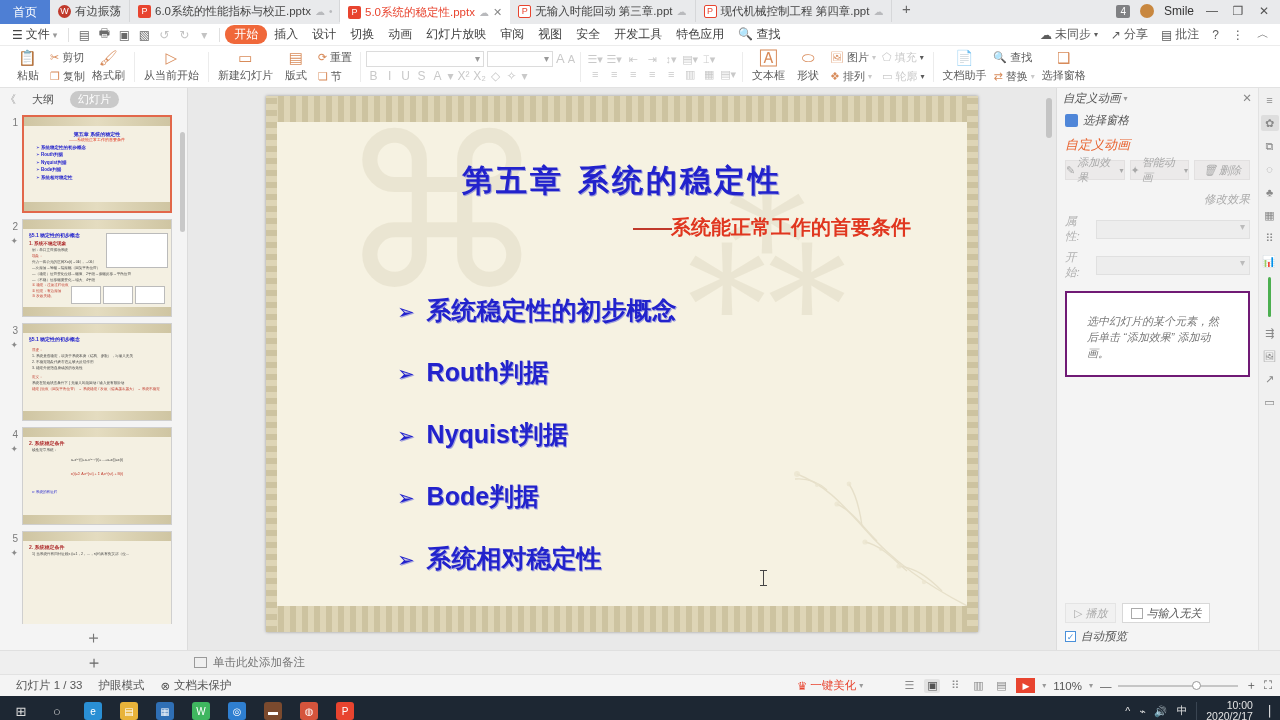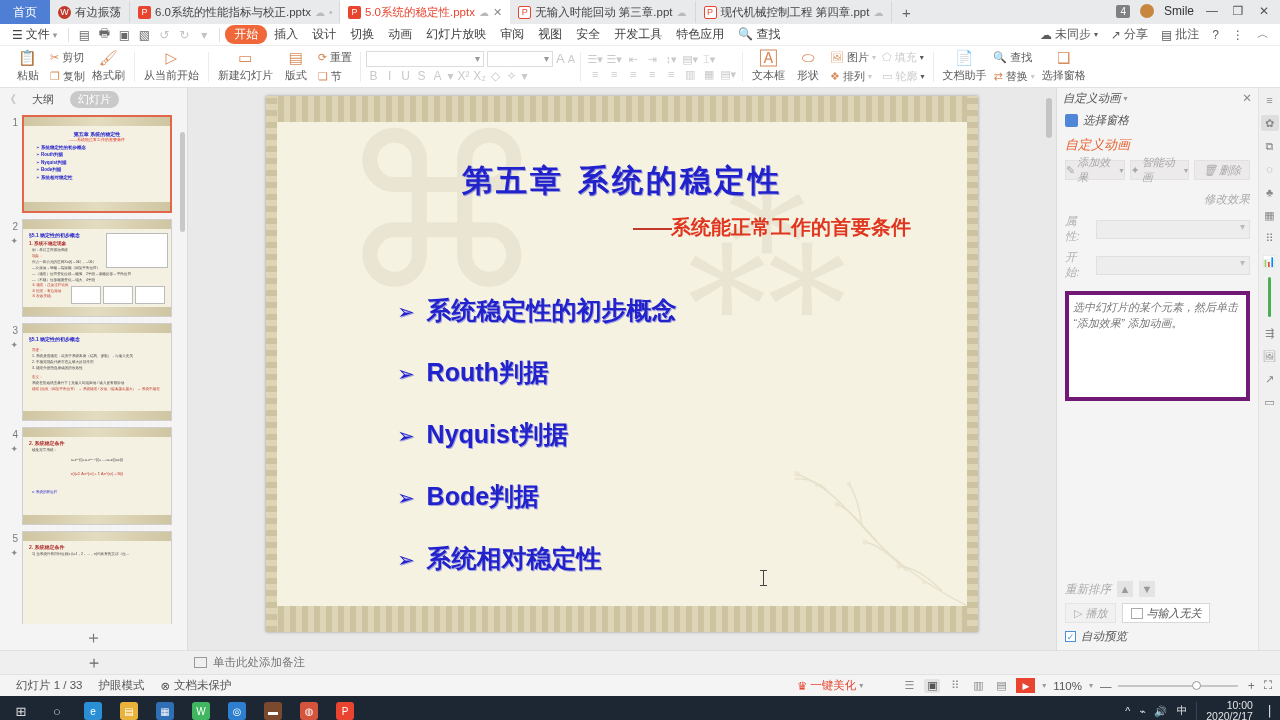--- a/index.html
+++ b/index.html
@@ -1,20 +1,20 @@
 <!DOCTYPE html>
 <html><head>
 <meta charset="utf-8">
 <style>
   * { box-sizing: border-box; margin:0; padding:0; }
   html,body { width:1280px; height:720px; overflow:hidden; }
   body { font-family:"Liberation Sans","DejaVu Sans",sans-serif; font-size:12px; color:#333; background:#f2f2f2; }
 
   
-  .tabbar { height:24px; background:#e9eaec; display:flex; align-items:center; position:relative; }
+  .tabbar { height:24px; background:#e9eaec; display:flex; align-items:flex-start; position:relative; }
   .home-tab { width:50px; height:24px; background:#4e7fd4; color:#fff; font-size:12px;
               display:flex; align-items:center; justify-content:center; }
   .tab { height:22px; display:flex; align-items:center; gap:4px; padding:0 8px; font-size:11.5px;
          color:#444; border-right:1px solid #d6d7d9; max-width:210px; white-space:nowrap; }
   .tab.tpl { color:#444; }
   .tab.active { background:#fff; height:24px; color:#e8442f; border-right:none; }
   .tab .doticon { width:13px; height:13px; border-radius:2px; background:#e8442f; color:#fff;
                   font-size:9px; line-height:13px; text-align:center; flex:none; }
   .tab .doticon.ppt2 { background:#fff; color:#e8442f; border:1px solid #e8442f; line-height:11px;}
   .tab .wpsicon { width:13px; height:13px; border-radius:50%; background:#c0392b; color:#fff;
@@ -119,21 +119,21 @@
   .rp-title { padding:3px 8px 6px; color:#e8622e; font-size:13px; }
   .rp-btnrow { display:flex; gap:5px; padding:0 8px 10px; }
   .rbtn { flex:1; height:20px; background:#eceaea; color:#a9a9a9; font-size:11px;
           display:flex; align-items:center; justify-content:center; gap:2px; border:1px solid #e2e0e0;}
   .rbtn.del { flex:0 0 56px; }
   .rp-sec { padding:2px 8px 4px; color:#aaa; font-size:11.5px;text-align:right; }
   .frow { display:flex; align-items:center; gap:5px; padding:3px 8px; }
   .frow label { width:26px; color:#b0b0b0; font-size:11.5px;}
   .fsel { flex:1; height:19px; background:#ededed; border:1px solid #e0e0e0; position:relative;}
   .fsel:after{content:"▾";position:absolute;right:4px;top:0px;color:#bbb;font-size:10px;}
-  .hintbox { margin:8px 8px 0; height:110px; background:#fff; border:4px solid #701a75; padding:4px;
+  .hintbox { margin:8px 8px 0; height:86px; background:#fff; border:2px solid #701a75; padding:20px;
              font-size:11px; color:#777; line-height:16px;}
   .rp-spacer { flex:1; }
   .reorder { display:flex; align-items:center; gap:6px; padding:4px 8px; color:#aaa; font-size:11.5px;}
   .reorder .ab { width:16px;height:16px;background:#e4e4e4;color:#9a9a9a;text-align:center;line-height:16px;font-size:11px;}
   .playrow { display:flex; gap:6px; padding:2px 8px 4px;}
   .pbtn { height:20px; padding:0 8px; background:#f1f1f1; border:1px solid #e4e4e4; color:#a9a9a9;
           font-size:11px; display:flex; align-items:center; gap:3px;}
   .pbtn.sel { background:#fff; border:1px solid #d8d8d8; color:#555;}
   .pbtn .pi { width:12px;height:11px;background:#fff;border:1px solid #aaa; position:relative;}
   .autop { display:flex; align-items:center; gap:5px; padding:2px 8px 6px; font-size:11.5px; color:#555;}
@@ -660,25 +660,20 @@
     </div>
     <div class="frow">
       <label>开始:</label>
       <div class="fsel"></div>
     </div>
 
     <div class="hintbox">选中幻灯片的某个元素，然后单击 “添加效果” 添加动画。</div>
 
     <div class="rp-spacer"></div>
 
-    <div class="reorder">
-      <span>重新排序</span>
-      <span class="ab">▲</span>
-      <span class="ab">▼</span>
-    </div>
     <div class="playrow">
       <div class="pbtn">
         <span>▷</span>
         <span>播放</span>
       </div>
       <div class="pbtn sel">
         <span class="pi"></span>
         <span>与输入无关</span>
       </div>
     </div>

